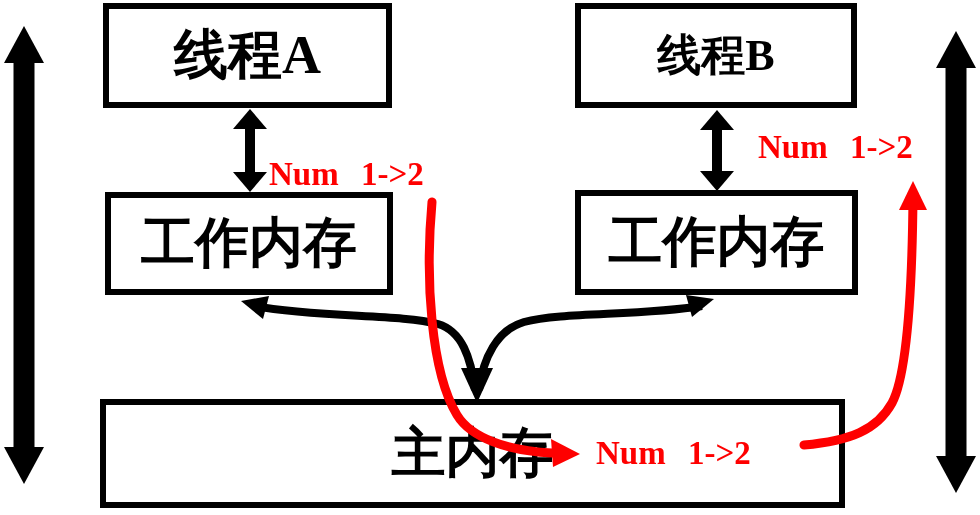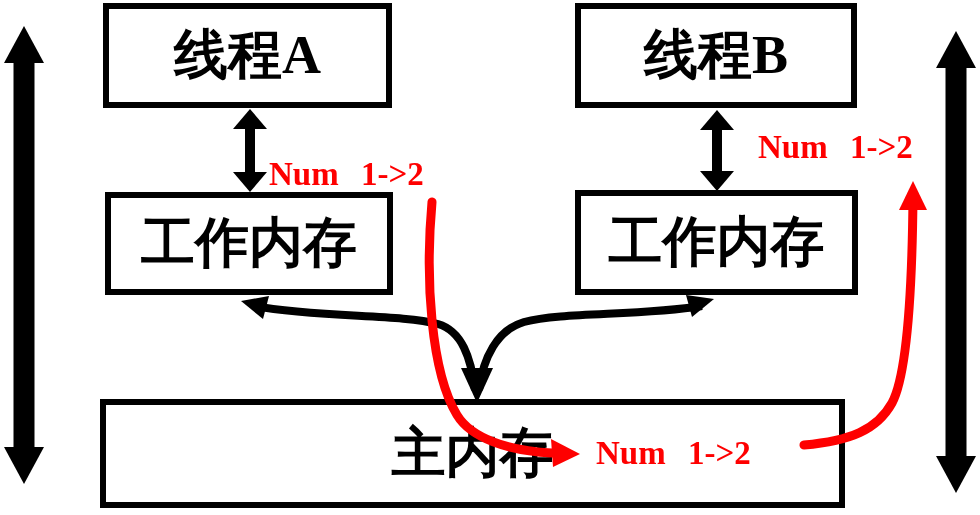--- a/index.html
+++ b/index.html
@@ -7,21 +7,21 @@
     position:relative;width:980px;height:515px;background:#ffffff;overflow:hidden;
     font-family:"DejaVu Sans","Liberation Sans",sans-serif;
   }
   .box{
     position:absolute;box-sizing:border-box;border:6px solid #000;background:#fff;
     display:flex;align-items:center;justify-content:center;
     font-weight:bold;color:#000;z-index:1;white-space:nowrap;
   }
   .box-label{pointer-events:none;}
   #thread-a-box{left:103px;top:3px;width:289px;height:105px;font-size:54px;font-family:"Liberation Serif","DejaVu Sans",serif;}
-  #thread-b-box{left:575px;top:3px;width:282px;height:105px;font-size:54px;font-family:"Liberation Serif","DejaVu Sans",serif;}
+  #thread-b-box{left:575px;top:3px;width:282px;height:105px;font-size:44px;font-family:"Liberation Serif","DejaVu Sans",serif;}
   #wm-a-box{left:105px;top:192px;width:288px;height:103px;font-size:54px;}
   #wm-b-box{left:575px;top:190px;width:283px;height:105px;font-size:54px;}
   #main-mem-box{left:100px;top:399px;width:745px;height:109px;font-size:54px;}
   svg.overlay{position:absolute;left:0;top:0;z-index:5;pointer-events:none;}
   .red-label{
     position:absolute;z-index:6;color:#fe0000;font-weight:bold;
     font-family:"Liberation Serif","DejaVu Serif",serif;
     font-size:33px;word-spacing:14px;white-space:nowrap;line-height:1;
   }
   #num-label-a{left:269px;top:158px;}

